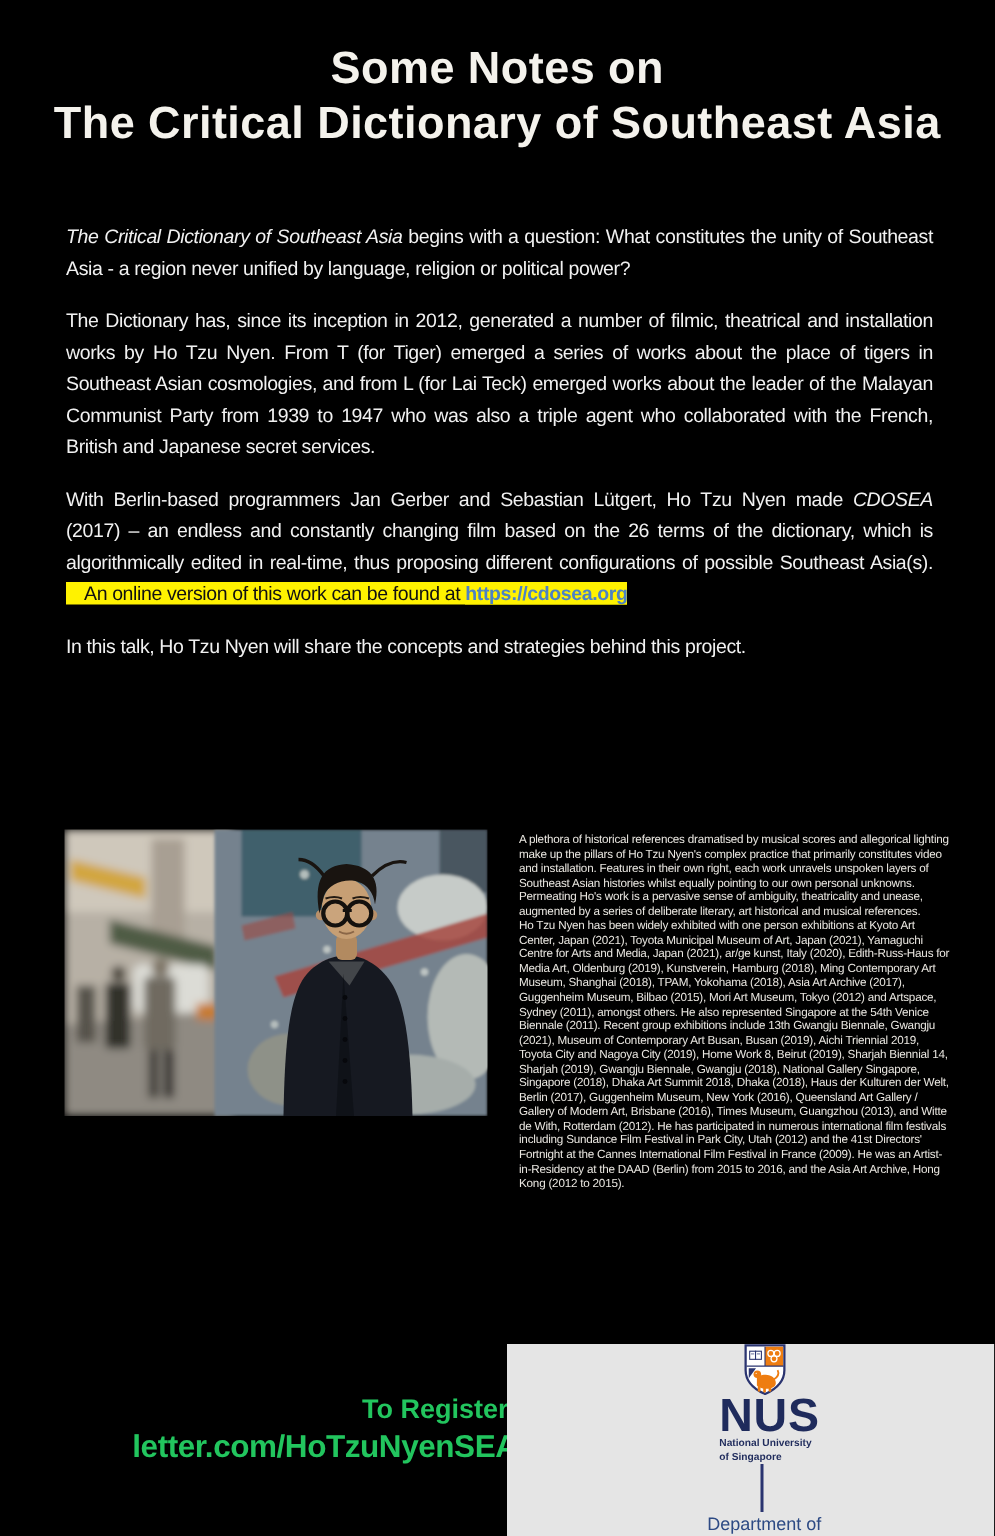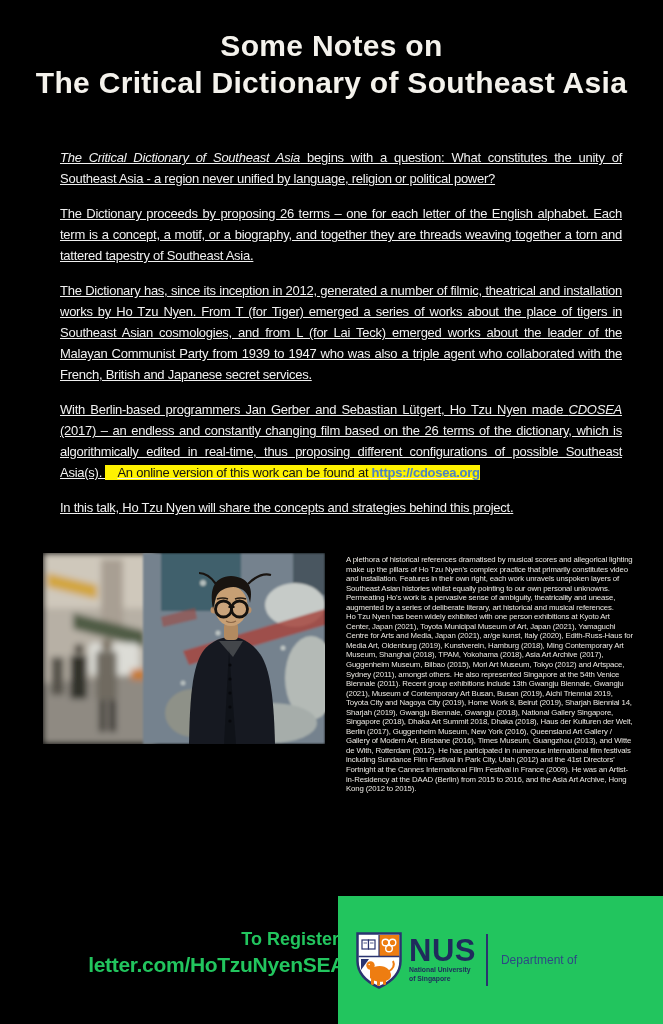--- a/index.html
+++ b/index.html
@@ -16,21 +16,21 @@
     text-align:center;color:#f4f2ec;
     font-size:30px;line-height:37px;font-weight:700;
     letter-spacing:0.3px;
   }
   
   .body-copy{
     position:absolute;left:44px;top:147px;width:578px;
     color:#f1f1f1;font-size:13px;line-height:21px;
     letter-spacing:-0.25px;text-align:justify;
   }
-  .body-copy p{margin:0 0 14px 16px;text-decoration:underline;}
+  .body-copy p{margin:0 0 14px 0;}
   .body-copy em{font-style:italic;}
   .hl{background:#FFF200;color:#111;padding-left:12px;}
   .link{color:#4D82C4;font-weight:bold;text-decoration:none;background:#FFF200;cursor:pointer;}
   
   .photo{position:absolute;left:43px;top:553px;width:282px;height:191px;}
   .photo svg{display:block;}
   
   .bio{
     position:absolute;left:346px;top:555px;width:287px;
     color:#eae7e1;font-size:7.8px;font-weight:normal;
@@ -45,42 +45,41 @@
   
   .register{
     position:absolute;left:25px;top:928px;width:320px;
     text-align:right;color:#22c55e;font-weight:bold;
   }
   .register-label{font-size:18px;line-height:23px;}
   .register-url{font-size:21px;line-height:27px;letter-spacing:-0.3px;cursor:pointer;}
   
   .logo-box{
     position:absolute;left:338px;top:896px;width:325px;height:128px;
-    background:#22c55e;display:flex;align-items:center;
-    box-sizing:border-box;padding-left:18px;
+    background:#e5e5e5;display:flex;align-items:center;
+    box-sizing:border-box;padding-left:18px;flex-direction:column;
   }
   .nus-stack{margin-left:7px;color:#1f2b5c;}
   .nus-acronym{font-size:31px;font-weight:bold;line-height:28px;letter-spacing:0.5px;}
   .nus-sub{font-size:6.8px;line-height:8px;font-weight:bold;margin-top:1px;}
   .logo-divider{width:2px;height:52px;background:#2a3470;margin-left:10px;margin-right:13px;}
   .dept{color:#2d4a84;font-size:12px;line-height:16.5px;}
 </style>
 </head>
 <body>
 
 <div class="poster">
 
   <header class="title">
     <div>Some Notes on</div>
     <div>The Critical Dictionary of Southeast Asia</div>
   </header>
 
   <main class="body-copy">
     <p><em>The Critical Dictionary of Southeast Asia</em><span> begins with a question:  What constitutes the unity of Southeast Asia - a region never unified by language, religion or political power?</span></p>
-    <p>The Dictionary proceeds by proposing 26 terms – one for each letter of the English alphabet. Each term is a concept, a motif, or a biography, and together they are threads weaving together a torn and tattered tapestry of Southeast Asia.</p>
     <p>The Dictionary has, since its inception in 2012, generated a number of filmic, theatrical and installation works by Ho Tzu Nyen.  From T (for Tiger) emerged a series of works about the place of tigers in Southeast Asian cosmologies, and from L (for Lai Teck) emerged works about the leader of the Malayan Communist Party from 1939 to 1947 who was also a triple agent who collaborated with the French, British and Japanese secret services.</p>
     <p><span>With Berlin-based programmers Jan Gerber and Sebastian Lütgert, Ho Tzu Nyen made </span><em>CDOSEA</em><span> (2017) – an endless and constantly changing film based on the 26 terms of the dictionary, which is algorithmically edited in real-time, thus proposing different configurations of possible Southeast Asia(s). </span><span class="hl"><span>An online version of this work can be found at </span><a class="link">https://cdosea.org</a></span></p>
     <p>In this talk, Ho Tzu Nyen will share the concepts and strategies behind this project.</p>
   </main>
 
   <div class="photo">
     <svg width="282" height="191" viewBox="0 0 282 191">
       <defs>
         <filter id="b3" x="-20%" y="-20%" width="140%" height="140%">
             <feGaussianBlur stdDeviation="3"></feGaussianBlur>

